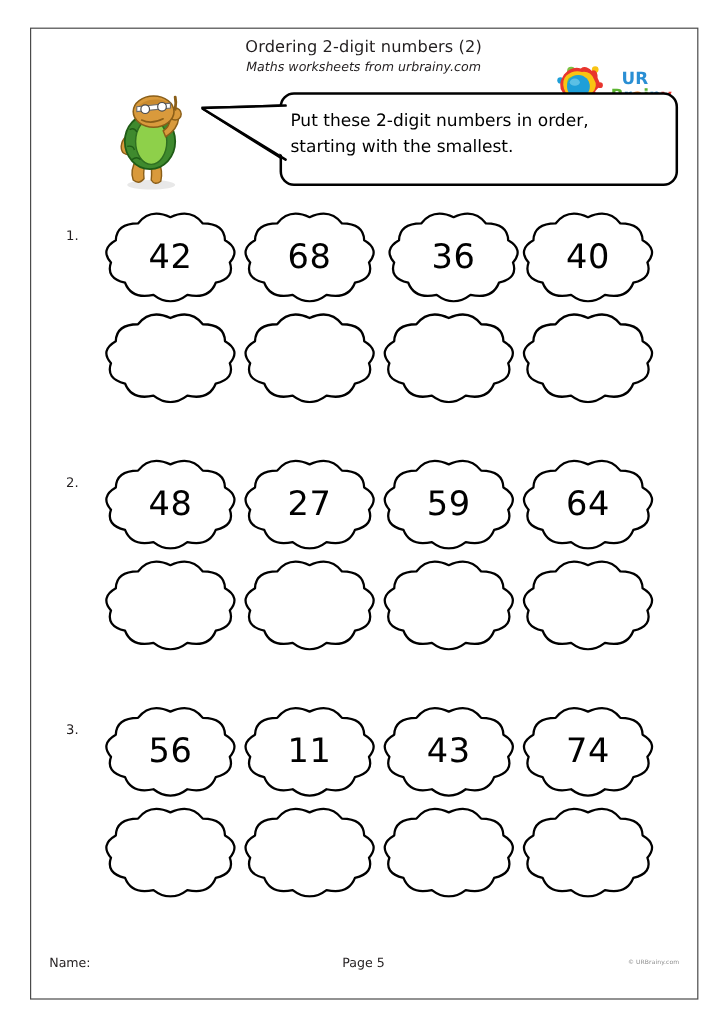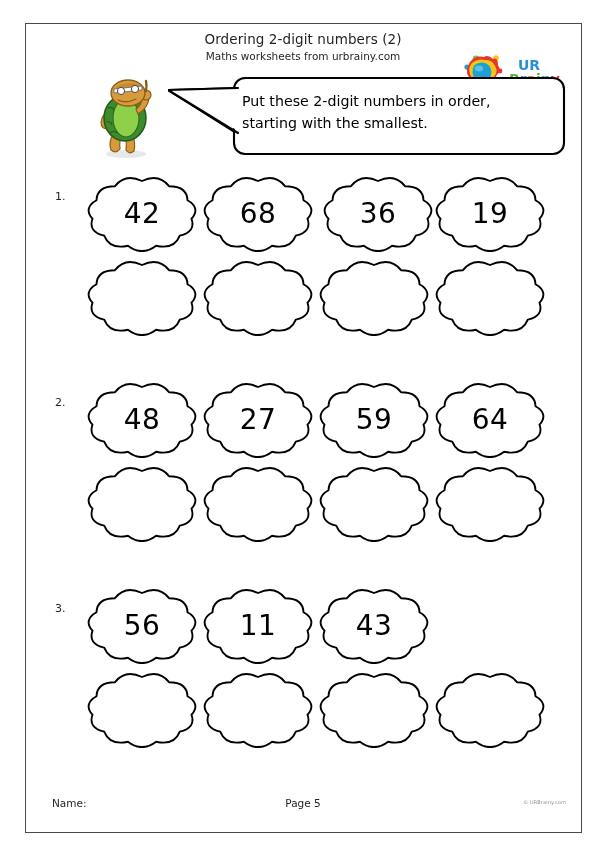--- a/index.html
+++ b/index.html
@@ -45,20 +45,21 @@
   .title {
     font-size: 13.5px;
     color: #231f20;
     letter-spacing: 0.1px;
     line-height: 18px;
   }
   .subtitle {
     font-size: 10.5px;
     color: #231f20;
     line-height: 16px;
+    font-style: italic;
   }
 
   
   .logo {
     position: absolute;
     left: 462px;
     top: 28px;
     width: 108px;
     height: 40px;
     margin-top: 25px;
@@ -141,21 +142,21 @@
   
   .footer {
     position: absolute;
     left: 0;
     top: 797px;
     width: 606px;
     height: 20px;
   }
   .footer-name {
     position: absolute;
-    left: 52px;
+    left: 41px;
     top: 0;
     font-size: 10.5px;
     color: #231f20;
   }
   .footer-page {
     position: absolute;
     left: 0;
     top: 0;
     width: 606px;
     text-align: center;
@@ -272,21 +273,21 @@
           <div class="cloud" style="left: 321px;">
             <svg width="114" height="76" viewBox="0 0 114 76">
               <path d="M57.0 5.0 Q73.8 -2.8 84.0 10.2 Q102.0 10.2 102.5 24.3 Q115.9 32.0 106.5 42.7 Q111.1 55.7 94.8 59.6 Q89.2 73.8 71.1 69.7 Q57.0 80.5 42.9 69.7 Q24.8 73.8 19.2 59.6 Q2.9 55.7 7.5 42.7 Q-1.9 32.0 11.5 24.3 Q12.0 10.2 30.0 10.2 Q40.2 -2.8 57.0 5.0 Z" fill="#ffffff" stroke="#000000" stroke-width="1.9" stroke-linejoin="round"></path>
             </svg>
             <div class="cloud-num">36</div>
           </div>
           <div class="cloud" style="left: 433px;">
             <svg width="114" height="76" viewBox="0 0 114 76">
               <path d="M57.0 5.0 Q73.8 -2.8 84.0 10.2 Q102.0 10.2 102.5 24.3 Q115.9 32.0 106.5 42.7 Q111.1 55.7 94.8 59.6 Q89.2 73.8 71.1 69.7 Q57.0 80.5 42.9 69.7 Q24.8 73.8 19.2 59.6 Q2.9 55.7 7.5 42.7 Q-1.9 32.0 11.5 24.3 Q12.0 10.2 30.0 10.2 Q40.2 -2.8 57.0 5.0 Z" fill="#ffffff" stroke="#000000" stroke-width="1.9" stroke-linejoin="round"></path>
             </svg>
-            <div class="cloud-num">19</div>
+            <div class="cloud-num">40</div>
           </div>
         </div>
         <div class="cloud-row" style="top: 84px;">
           <div class="cloud" style="left: 85px;">
             <svg width="114" height="76" viewBox="0 0 114 76">
               <path d="M57.0 5.0 Q73.8 -2.8 84.0 10.2 Q102.0 10.2 102.5 24.3 Q115.9 32.0 106.5 42.7 Q111.1 55.7 94.8 59.6 Q89.2 73.8 71.1 69.7 Q57.0 80.5 42.9 69.7 Q24.8 73.8 19.2 59.6 Q2.9 55.7 7.5 42.7 Q-1.9 32.0 11.5 24.3 Q12.0 10.2 30.0 10.2 Q40.2 -2.8 57.0 5.0 Z" fill="#ffffff" stroke="#000000" stroke-width="1.9" stroke-linejoin="round"></path>
             </svg>
             <div class="cloud-num"></div>
           </div>
           <div class="cloud" style="left: 201px;">
@@ -377,20 +378,26 @@
             <svg width="114" height="76" viewBox="0 0 114 76">
               <path d="M57.0 5.0 Q73.8 -2.8 84.0 10.2 Q102.0 10.2 102.5 24.3 Q115.9 32.0 106.5 42.7 Q111.1 55.7 94.8 59.6 Q89.2 73.8 71.1 69.7 Q57.0 80.5 42.9 69.7 Q24.8 73.8 19.2 59.6 Q2.9 55.7 7.5 42.7 Q-1.9 32.0 11.5 24.3 Q12.0 10.2 30.0 10.2 Q40.2 -2.8 57.0 5.0 Z" fill="#ffffff" stroke="#000000" stroke-width="1.9" stroke-linejoin="round"></path>
             </svg>
             <div class="cloud-num">11</div>
           </div>
           <div class="cloud" style="left: 317px;">
             <svg width="114" height="76" viewBox="0 0 114 76">
               <path d="M57.0 5.0 Q73.8 -2.8 84.0 10.2 Q102.0 10.2 102.5 24.3 Q115.9 32.0 106.5 42.7 Q111.1 55.7 94.8 59.6 Q89.2 73.8 71.1 69.7 Q57.0 80.5 42.9 69.7 Q24.8 73.8 19.2 59.6 Q2.9 55.7 7.5 42.7 Q-1.9 32.0 11.5 24.3 Q12.0 10.2 30.0 10.2 Q40.2 -2.8 57.0 5.0 Z" fill="#ffffff" stroke="#000000" stroke-width="1.9" stroke-linejoin="round"></path>
             </svg>
             <div class="cloud-num">43</div>
+          </div>
+          <div class="cloud" style="left: 433px;">
+            <svg width="114" height="76" viewBox="0 0 114 76">
+              <path d="M57.0 5.0 Q73.8 -2.8 84.0 10.2 Q102.0 10.2 102.5 24.3 Q115.9 32.0 106.5 42.7 Q111.1 55.7 94.8 59.6 Q89.2 73.8 71.1 69.7 Q57.0 80.5 42.9 69.7 Q24.8 73.8 19.2 59.6 Q2.9 55.7 7.5 42.7 Q-1.9 32.0 11.5 24.3 Q12.0 10.2 30.0 10.2 Q40.2 -2.8 57.0 5.0 Z" fill="#ffffff" stroke="#000000" stroke-width="1.9" stroke-linejoin="round"></path>
+            </svg>
+            <div class="cloud-num">74</div>
           </div>
         </div>
         <div class="cloud-row" style="top: 84px;">
           <div class="cloud" style="left: 85px;">
             <svg width="114" height="76" viewBox="0 0 114 76">
               <path d="M57.0 5.0 Q73.8 -2.8 84.0 10.2 Q102.0 10.2 102.5 24.3 Q115.9 32.0 106.5 42.7 Q111.1 55.7 94.8 59.6 Q89.2 73.8 71.1 69.7 Q57.0 80.5 42.9 69.7 Q24.8 73.8 19.2 59.6 Q2.9 55.7 7.5 42.7 Q-1.9 32.0 11.5 24.3 Q12.0 10.2 30.0 10.2 Q40.2 -2.8 57.0 5.0 Z" fill="#ffffff" stroke="#000000" stroke-width="1.9" stroke-linejoin="round"></path>
             </svg>
             <div class="cloud-num"></div>
           </div>
           <div class="cloud" style="left: 201px;">

